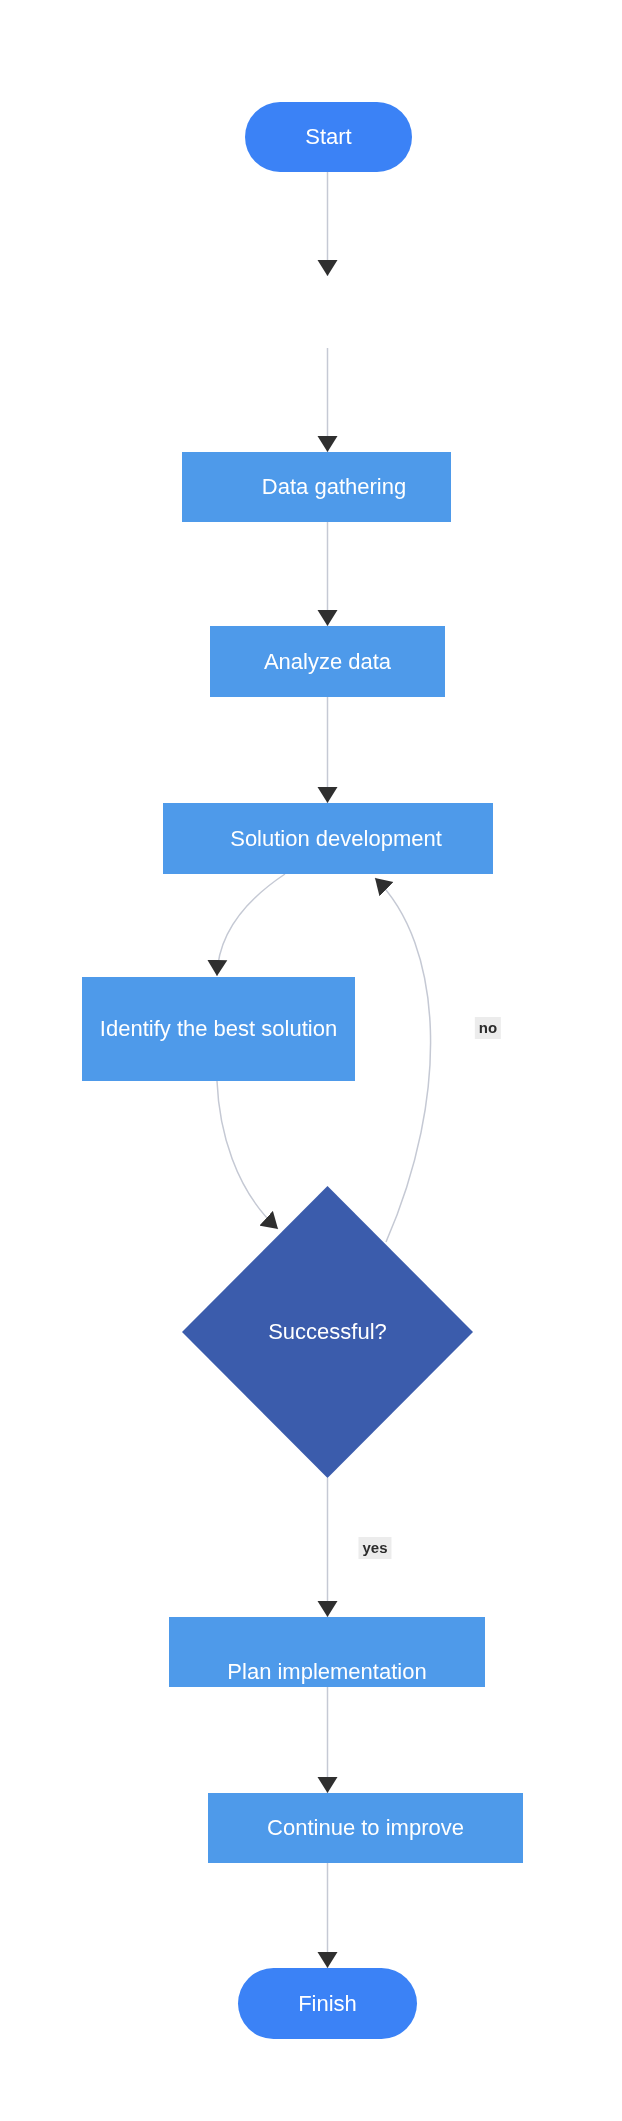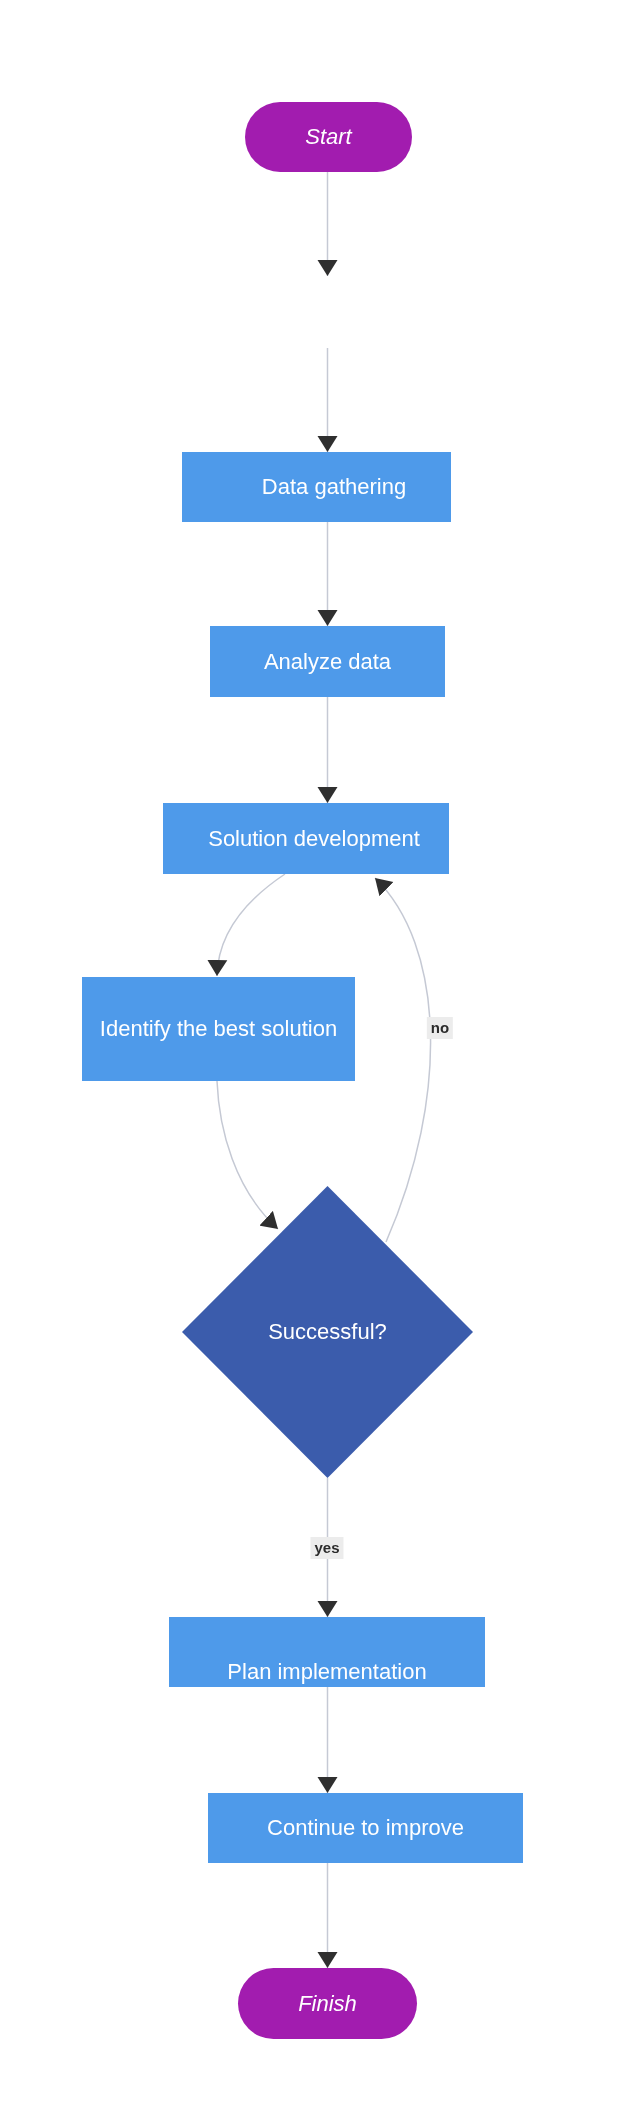--- a/index.html
+++ b/index.html
@@ -21,47 +21,48 @@
     display: flex;
     align-items: center;
     justify-content: center;
     text-align: center;
     color: #ffffff;
     font-size: 22px;
     line-height: 1.35;
     box-sizing: border-box;
   }
   .process { background: #4E9AEA; }
-  .terminator { background: #a21caf; border-radius: 35px; font-style: italic; }
+  .terminator { background: #3b82f6; border-radius: 35px; }
   .decision-label {
     position: absolute;
     left: 182px; top: 1186px;
     width: 291px; height: 292px;
     display: flex;
     align-items: center;
     justify-content: center;
     color: #ffffff;
     font-size: 22px;
     pointer-events: none;
   }
   .edge-label {
     position: absolute;
     transform: translate(-50%, -50%);
     background: #ECECEC;
     color: #2B2B2B;
     font-size: 15px;
     font-weight: bold;
     padding: 2px 4px;
     line-height: 1.2;
+    margin-left: 48px;
   }
   #n-start { left: 245px; top: 102px; width: 167px; height: 70px; }
   #n-identify-problem { left: 170px; top: 276px; width: 317px; height: 72px; }
   #n-data-gathering { left: 182px; top: 452px; width: 269px; height: 70px; padding-left: 35px; }
   #n-analyze-data { left: 210px; top: 626px; width: 235px; height: 71px; }
-  #n-solution-development { left: 163px; top: 803px; width: 286px; height: 71px; padding-left: 16px; }
+  #n-solution-development { left: 163px; top: 803px; width: 330px; height: 71px; padding-left: 16px; }
   #n-identify-best { left: 82px; top: 977px; width: 273px; height: 104px; padding: 0 16px; }
   #n-plan-implementation { left: 169px; top: 1617px; width: 316px; height: 70px; align-items: flex-end; }
   #n-continue-improve { left: 170px; top: 1793px; width: 315px; height: 70px; margin-left: 38px; }
   #n-finish { left: 238px; top: 1968px; width: 179px; height: 71px; border-radius: 35.5px; }
   #lbl-no { left: 440px; top: 1028px; }
   #lbl-yes { left: 327px; top: 1548px; }
 </style>
 </head>
 <body>
 

